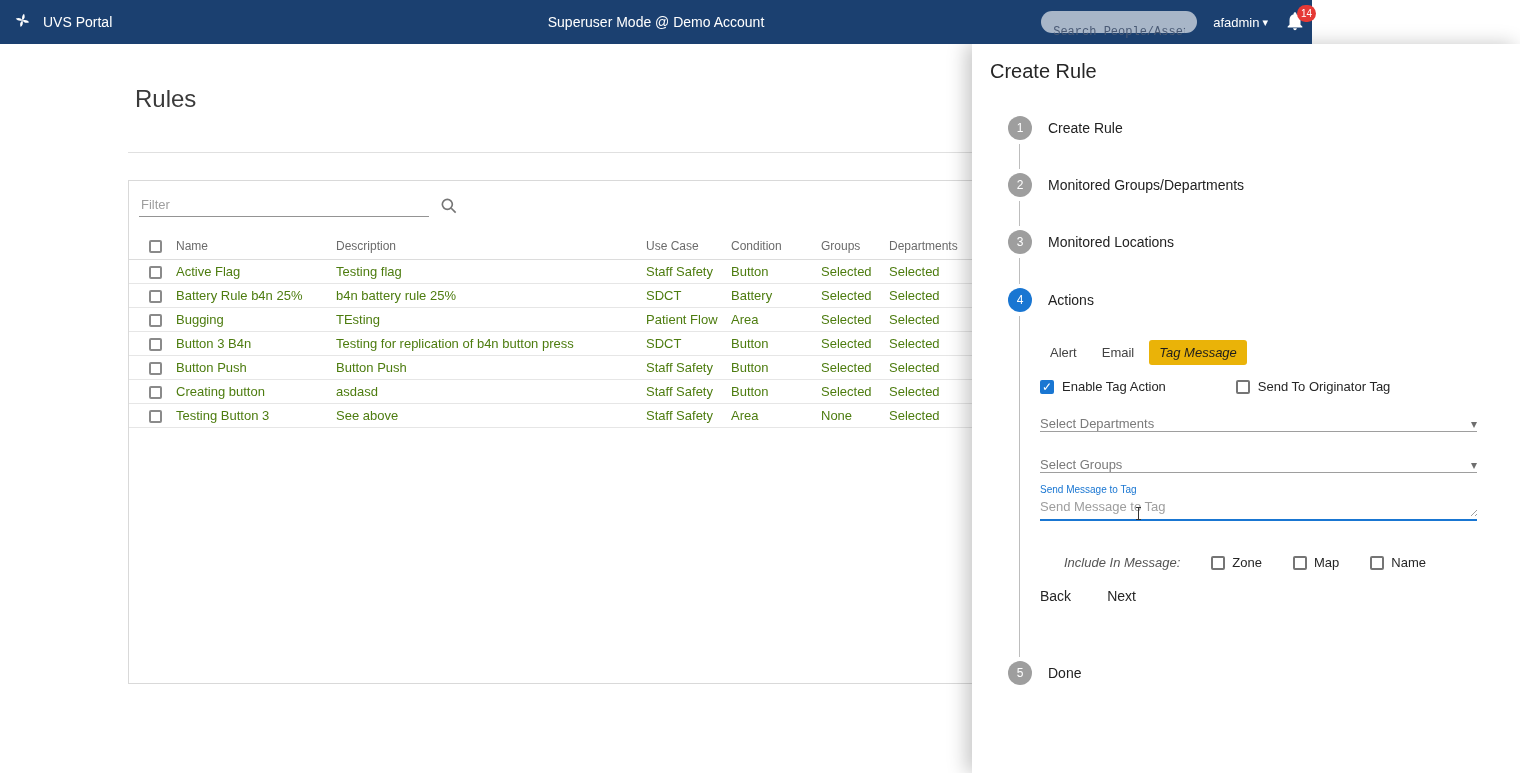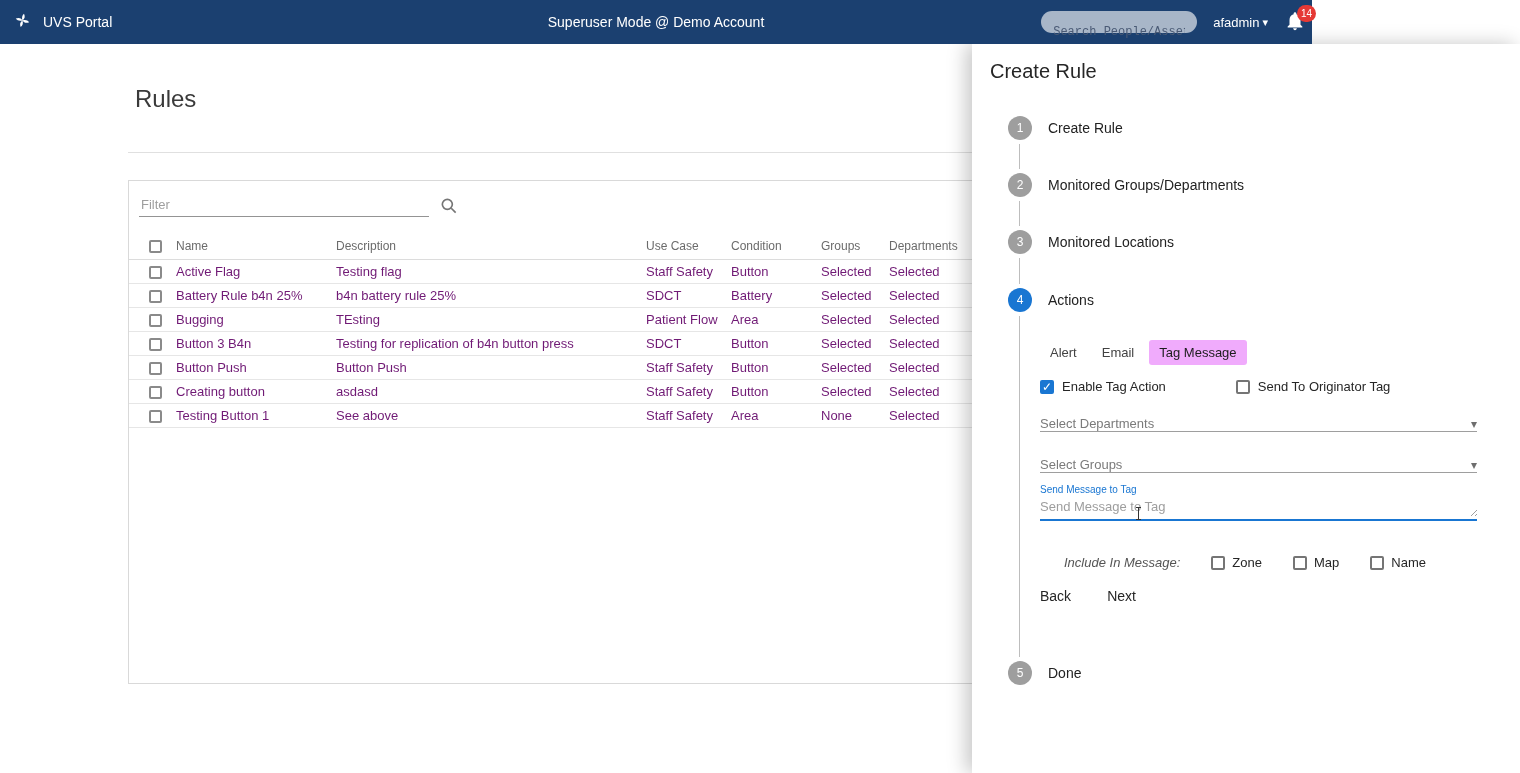--- a/index.html
+++ b/index.html
@@ -51,21 +51,21 @@
   }
   .filter-wrap input::placeholder { color:#9e9e9e; opacity:1; }
   .filter-search-icon { position:absolute; left:300px; top:3px; }
 
   .rules-table { position:absolute; left:0; top:52px; width:1332px; border-collapse:collapse; table-layout:fixed; }
   .rules-table th {
     text-align:left; font-weight:400; font-size:12px; color:#6b6b6b;
     height:26px; border-bottom:1px solid #dcdcdc; padding:0 0 0 7px; white-space:nowrap; overflow:hidden;
   }
   .rules-table td {
-    font-size:13px; color:#701a75; height:24px; border-bottom:1px solid #e6e6e6;
+    font-size:13px; color:#4d7c0f; height:24px; border-bottom:1px solid #e6e6e6;
     padding:0 0 0 7px; white-space:nowrap; overflow:hidden;
   }
   .rules-table th.cb-col, .rules-table td.cb-col { padding:0 0 0 20px; }
   .cbx {
     display:inline-block; width:13px; height:13px; border:2px solid #8a8a8a; border-radius:2px;
     background:#fff; vertical-align:middle; cursor:pointer;
   }
 
   
   .drawer {
@@ -83,21 +83,21 @@
   .step-label { font-size:14px; color:#222; white-space:nowrap; }
   .step1 { top:72px; } .step2 { top:129px; } .step3 { top:186px; } .step4 { top:244px; } .step5 { top:617px; }
   .conn { position:absolute; left:47px; width:0; border-left:1px solid #bdbdbd; }
   .conn1 { top:100px; height:25px; } .conn2 { top:157px; height:25px; }
   .conn3 { top:214px; height:26px; } .conn4 { top:272px; height:341px; }
 
   .step4-content { position:absolute; left:68px; top:288px; width:437px; }
 
   .tabs { display:flex; gap:5px; margin-top:8px; }
   .tab { padding:5px 10px; font-size:13px; color:#424242; border-radius:3px; cursor:pointer; white-space:nowrap; }
-  .tab.active { background:#f0abfc; color:#1d1d1d; }
+  .tab.active { background:#eab308; color:#1d1d1d;font-style:italic; }
 
   .cb-row { display:flex; align-items:center; margin-top:14px; }
   .cb-item { display:flex; align-items:center; gap:8px; font-size:13px; color:#262626; cursor:pointer; }
   .cb-item.second { margin-left:70px; }
   .cbx16 { width:14px; height:14px; border:2px solid #757575; border-radius:2px; background:#fff; flex:0 0 14px; }
   .cbx16.checked {
     background:#1976d2; border-color:#1976d2; color:#fff; font-size:12px; line-height:14px;
     display:flex; align-items:center; justify-content:center;
   }
 
@@ -254,21 +254,21 @@
           <td class="cb-col"><span class="cbx"></span></td>
           <td>Creating button</td>
           <td>asdasd</td>
           <td>Staff Safety</td>
           <td>Button</td>
           <td>Selected</td>
           <td>Selected</td>
         </tr>
         <tr>
           <td class="cb-col"><span class="cbx"></span></td>
-          <td>Testing Button 1</td>
+          <td>Testing Button 3</td>
           <td>See above</td>
           <td>Staff Safety</td>
           <td>Area</td>
           <td>None</td>
           <td>Selected</td>
         </tr>
       </tbody>
     </table>
   </section>
 </main>

